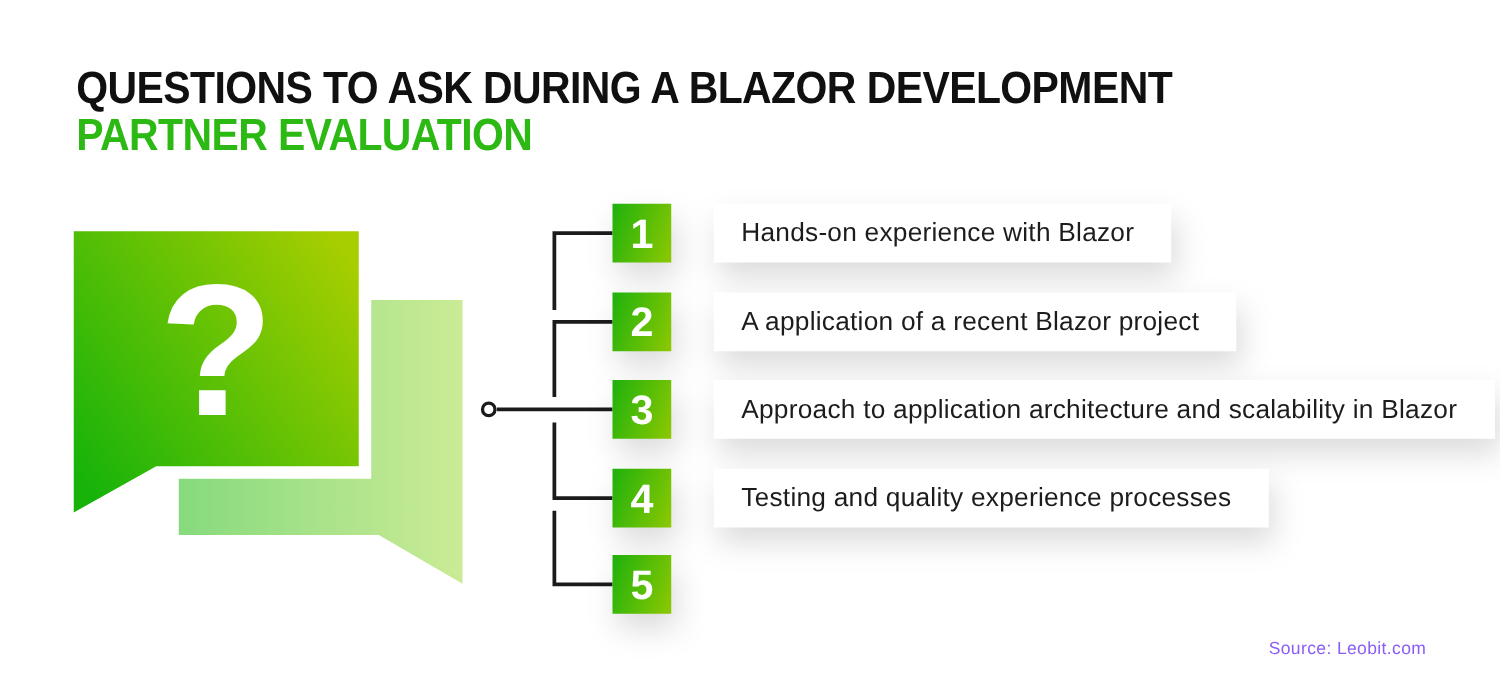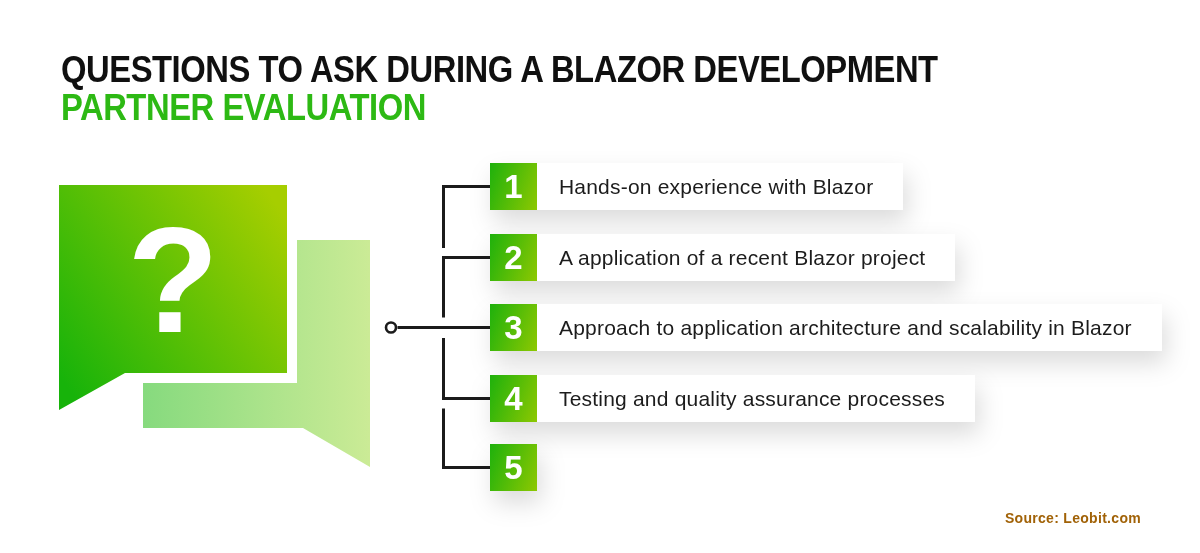--- a/index.html
+++ b/index.html
@@ -30,26 +30,27 @@
   .badge{
     width:47px;height:47px;flex:0 0 47px;
     background:linear-gradient(110deg,#1eb10c 0%,#8dc802 100%);
     color:#ffffff;font-size:33px;font-weight:bold;
     display:flex;align-items:center;justify-content:center;
   }
   .label{
     height:47px;background:#ffffff;display:flex;align-items:center;
     padding:0 30px 0 22px;font-size:21px;color:#1c1c1c;white-space:nowrap;
     letter-spacing:0.2px;
+    margin-left:34px;
   }
   .row1{top:163px;} .row2{top:234px;} .row3{top:304px;} .row4{top:375px;} .row5{top:444px;}
   
   .source{
     position:absolute;right:59px;top:510px;
-    font-size:14px;font-weight:bold;color:#a16207;letter-spacing:0.3px;
+    font-size:14px;font-weight:normal;color:#8b5cf6;letter-spacing:0.3px;
   }
 </style>
 </head>
 <body>
 
 <div class="canvas">
 
   <div class="title">
     <div class="title-line black">QUESTIONS TO ASK DURING A BLAZOR DEVELOPMENT</div>
     <div class="title-line green">PARTNER EVALUATION</div>
@@ -90,21 +91,21 @@
   <div class="row row2">
     <div class="badge">2</div>
     <div class="label">A application of a recent Blazor project</div>
   </div>
   <div class="row row3">
     <div class="badge">3</div>
     <div class="label">Approach to application architecture and scalability in Blazor</div>
   </div>
   <div class="row row4">
     <div class="badge">4</div>
-    <div class="label">Testing and quality assurance processes</div>
+    <div class="label">Testing and quality experience processes</div>
   </div>
   <div class="row row5">
     <div class="badge">5</div>
   </div>
 
   <div class="source">Source: Leobit.com</div>
 
 </div>
 
 </body></html>

